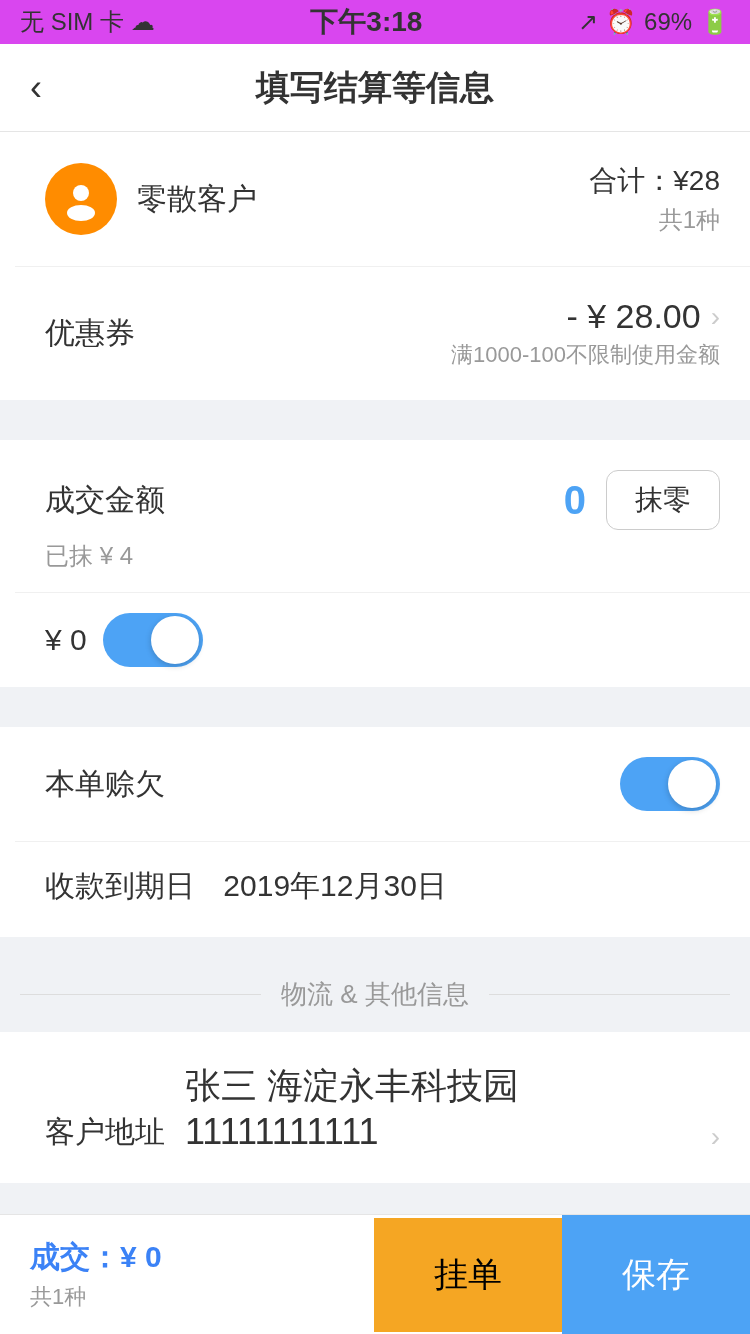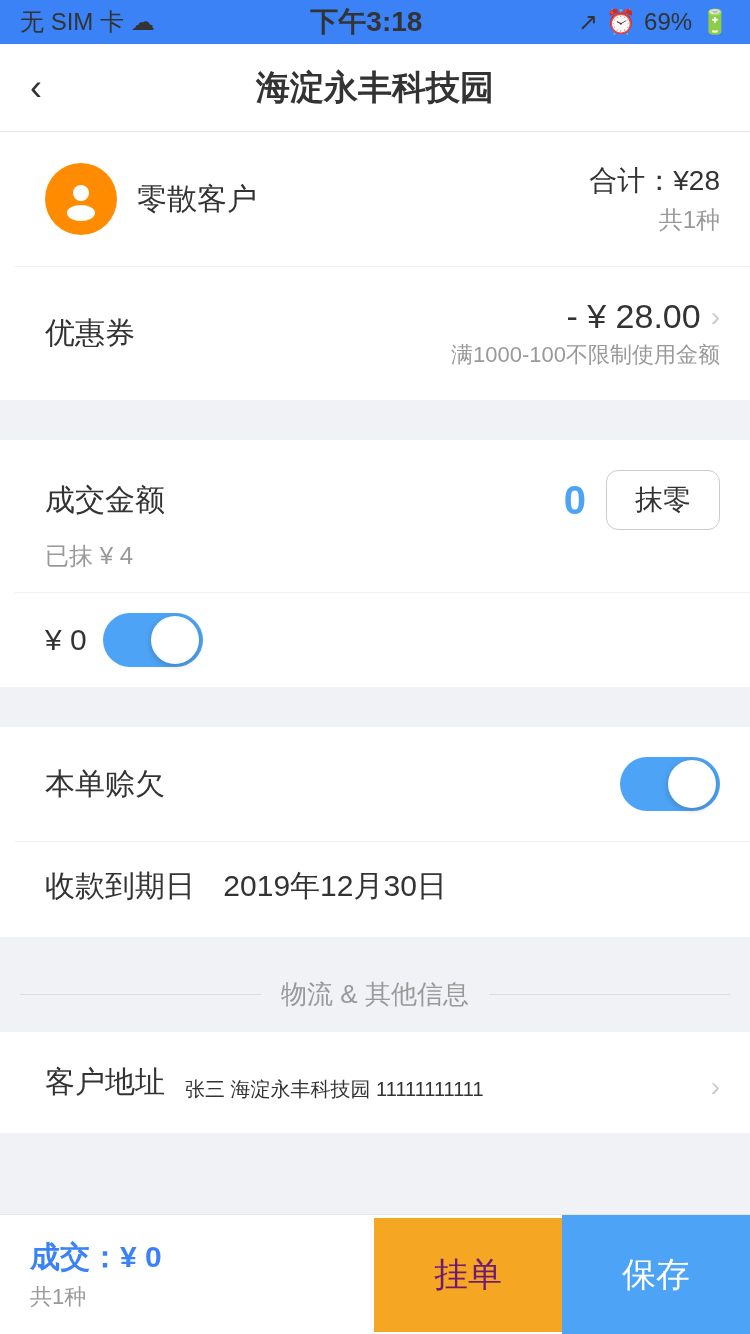--- a/index.html
+++ b/index.html
@@ -11,21 +11,21 @@
       font-family: -apple-system, 'PingFang SC', 'Helvetica Neue', Arial, sans-serif;
       font-size: 28px;
       color: #333;
       position: relative;
     }
 
     
     .status-bar {
       width: 100%;
       height: 44px;
-      background: #3b82f6;
+      background: #d946ef;
       display: flex;
       align-items: center;
       justify-content: space-between;
       padding: 0 20px;
       font-size: 24px;
       font-weight: 500;
     }
     .status-left { display: flex; align-items: center; gap: 10px; }
     .status-center { font-size: 28px; font-weight: 600; }
     .status-right { display: flex; align-items: center; gap: 8px; font-size: 24px; }
@@ -212,21 +212,21 @@
     
     .address-row {
       padding: 30px 30px;
       background: #fff;
       display: flex;
       align-items: flex-end;
       justify-content: space-between;
       margin-top: 0;
     }
     .address-label { font-size: 30px; color: #333; min-width: 100px; }
-    .address-value { font-size: 20px; color: #333; flex: 1; margin-left: 20px; }
+    .address-value { font-size: 36px; color: #333; flex: 1; margin-left: 20px; }
     .address-chevron { color: #ccc; font-size: 28px; margin-left: 10px; }
 
     
     .bottom-spacer { height: 200px; }
     .bottom-bar {
       position: fixed;
       bottom: 0;
       width: 750px;
       height: 120px;
       background: #fff;
@@ -242,21 +242,21 @@
     .bottom-summary-top span { font-size: 30px; font-weight: 600; }
     .bottom-summary-bottom { font-size: 22px; color: #999; margin-top: 4px; }
     .btn-hold {
       width: 188px;
       height: 114px;
       background: #f5a623;
       display: flex;
       align-items: center;
       justify-content: center;
       font-size: 34px;
-      color: #701a75;
+      color: #000000;
       font-weight: 500;
       cursor: pointer;
     }
     .btn-save {
       width: 188px;
       height: 120px;
       background: #4da3f5;
       display: flex;
       align-items: center;
       justify-content: center;
@@ -277,21 +277,21 @@
   <div class="status-right">
     <span>↗</span>
     <span>⏰</span>
     <span>69%</span>
     <span>🔋</span>
   </div>
 </div>
 
 <div class="nav-bar">
   <span class="nav-back">‹</span>
-  <span class="nav-title">海淀永丰科技园</span>
+  <span class="nav-title">填写结算等信息</span>
 </div>
 
 <div class="section">
   <div class="customer-row">
     <div class="customer-left">
       <div class="customer-avatar">
         <svg viewBox="0 0 44 44" fill="none" xmlns="http://www.w3.org/2000/svg">
           <circle cx="22" cy="16" r="8" fill="#fff"></circle>
           <ellipse cx="22" cy="36" rx="14" ry="8" fill="#fff"></ellipse>
         </svg>

